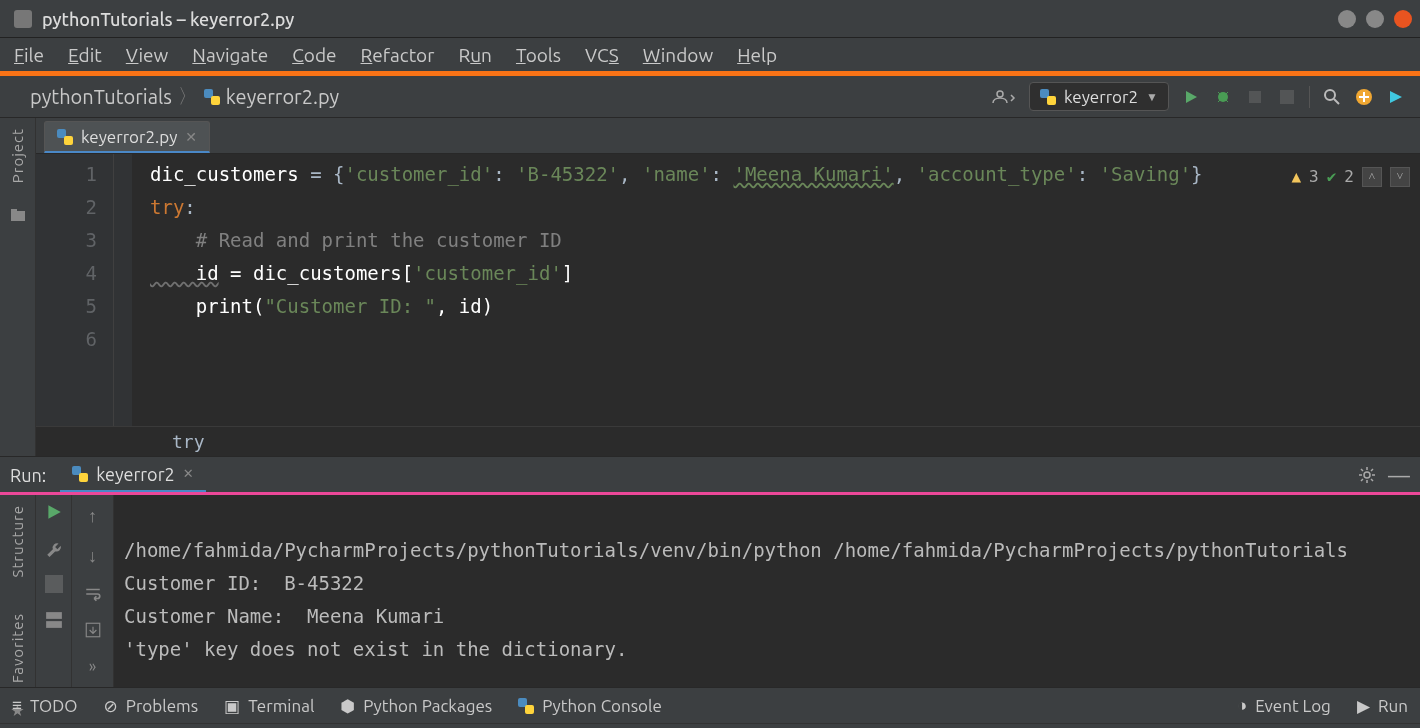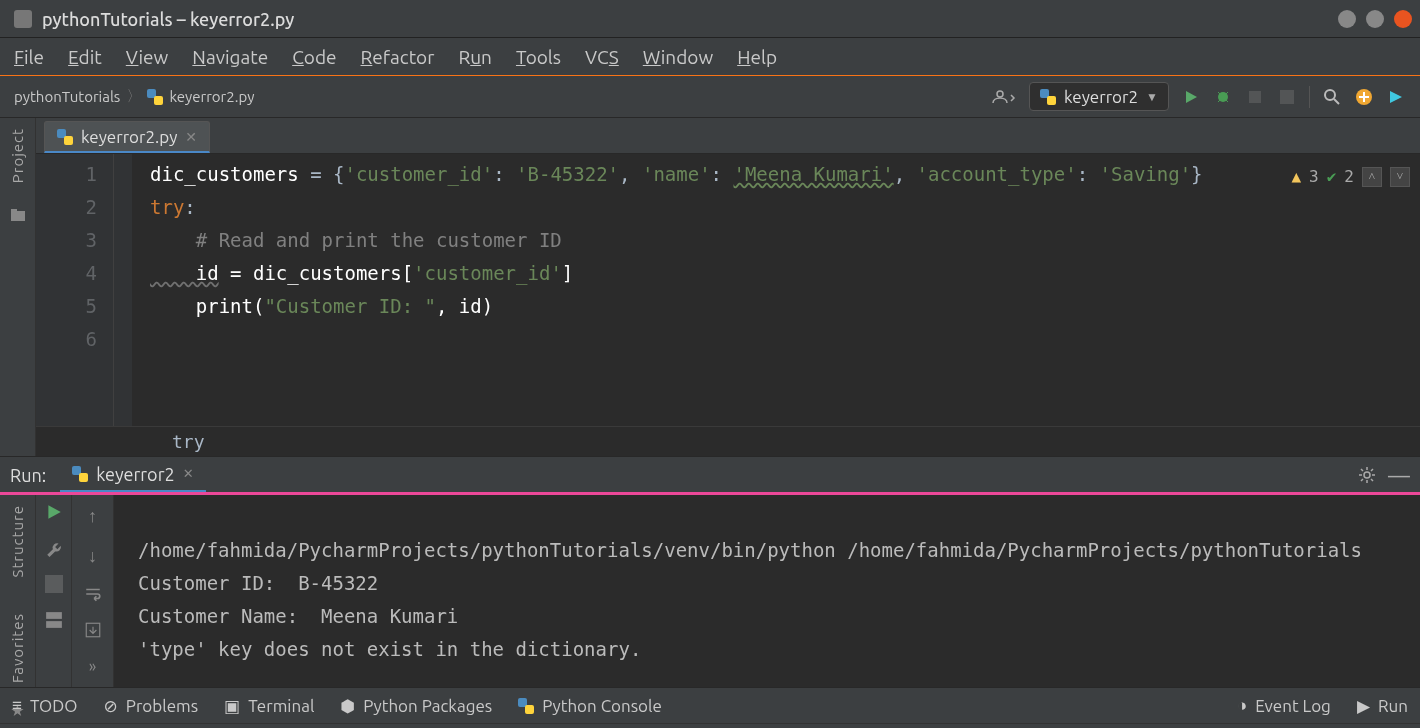--- a/index.html
+++ b/index.html
@@ -21,26 +21,26 @@
   border-bottom: 1px solid #222;
 }
 .titlebar .app-icon { width: 18px; height: 18px; background: #777; border-radius: 3px; margin-right: 10px; margin-left: 6px; }
 .titlebar .title { font-size: 18px; color: #dcdcdc; font-weight: 500; }
 .titlebar .win-controls { margin-left: auto; display: flex; gap: 10px; align-items: center; }
 .win-btn { width: 18px; height: 18px; border-radius: 50%; }
 .win-min { background: #888; }
 .win-max { background: #888; }
 .win-close { background: #e95420; }
 
-.menubar { height: 38px; background: #3c3f41; display: flex; align-items: center; padding: 0 14px; gap: 24px; border-bottom: 1px solid #f97316; }
+.menubar { height: 38px; background: #3c3f41; display: flex; align-items: center; padding: 0 14px; gap: 24px; border-bottom: 5px solid #f97316; }
 .menubar span { font-size: 19px; color: #c9c9c9; cursor: pointer; }
 .menubar span u { text-decoration: underline; }
 
 .toolbar { height: 42px; background: #3c3f41; display: flex; align-items: center; padding: 0 14px; border-bottom: 1px solid #282828; }
-.breadcrumb { display: flex; align-items: center; gap: 6px; font-size: 15px; color: #c9c9c9; }
+.breadcrumb { display: flex; align-items: center; gap: 6px; font-size: 20px; color: #c9c9c9; margin-left: 16px; }
 .breadcrumb .sep { color: #777; }
 .toolbar-right { margin-left: auto; display: flex; align-items: center; gap: 12px; }
 .user-icon { width: 26px; height: 20px; display: flex; align-items: center; color: #aaa; }
 .run-config { background: #2f2f2f; border: 1px solid #555; border-radius: 4px; padding: 4px 10px; display: flex; align-items: center; gap: 8px; font-size: 17px; color: #ddd; }
 .run-config .chev { color: #aaa; font-size: 12px; }
 .run-btn-ico { width: 20px; height: 20px; display: flex; align-items: center; justify-content: center; }
 
 .body-row { display: flex; height: 338px; }
 .left-gutter { width: 36px; background: #3c3f41; border-right: 1px solid #323232; display: flex; flex-direction: column; align-items: center; padding-top: 10px; gap: 24px; }
 .left-gutter .vtext { writing-mode: vertical-rl; transform: rotate(180deg); font-size: 15px; color: #a9a9a9; letter-spacing: 1px; }
@@ -79,21 +79,21 @@
 .run-tab .close { color: #888; font-size: 13px; }
 .run-header-right { margin-left: auto; display: flex; gap: 12px; align-items: center; color: #aaa; }
 
 .run-body { display: flex; height: 192px; }
 .run-tool-col { width: 36px; background: #3c3f41; display: flex; flex-direction: column; align-items: center; padding-top: 8px; gap: 18px; border-right: 1px solid #323232; }
 .run-tool-col2 { width: 42px; background: #3c3f41; display: flex; flex-direction: column; align-items: center; padding-top: 10px; gap: 18px; border-right: 1px solid #323232; }
 .run-tool-col .ico, .run-tool-col2 .ico { width: 18px; height: 18px; }
 .left-gutter2 { width: 36px; background: #3c3f41; border-right: 1px solid #323232; display: flex; flex-direction: column; align-items: center; padding-top: 10px; gap: 18px; }
 .left-gutter2 .vtext { writing-mode: vertical-rl; transform: rotate(180deg); font-size: 15px; color: #a9a9a9; letter-spacing: 1px; }
 
-.console { flex: 1; font-family: "DejaVu Sans Mono", monospace; font-size: 19px; line-height: 33px; color: #bbb; padding: 6px 24px; white-space: pre; overflow: hidden; }
+.console { flex: 1; font-family: "DejaVu Sans Mono", monospace; font-size: 19px; line-height: 33px; color: #bbb; padding: 6px 10px; white-space: pre; overflow: hidden; }
 
 .bottom-bar { height: 36px; background: #3c3f41; display: flex; align-items: center; padding: 0 12px; gap: 26px; border-top: 1px solid #282828; font-size: 17px; color: #c9c9c9; }
 .bottom-bar .item { display: flex; align-items: center; gap: 8px; }
 .bottom-bar .right { margin-left: auto; display: flex; gap: 26px; align-items: center; }
 
 .status-bar { height: 32px; background: #3c3f41; display: flex; align-items: center; padding: 0 12px; border-top: 1px solid #323232; font-size: 16px; color: #bbb; }
 
 .py-icon { display: inline-block; width: 16px; height: 16px; position: relative; }
 .py-icon::before { content: ""; position: absolute; width: 9px; height: 9px; background: #4b8bbe; border-radius: 2px; left: 0; top: 0; }
 .py-icon::after { content: ""; position: absolute; width: 9px; height: 9px; background: #ffd43b; border-radius: 2px; right: 0; bottom: 0; }

